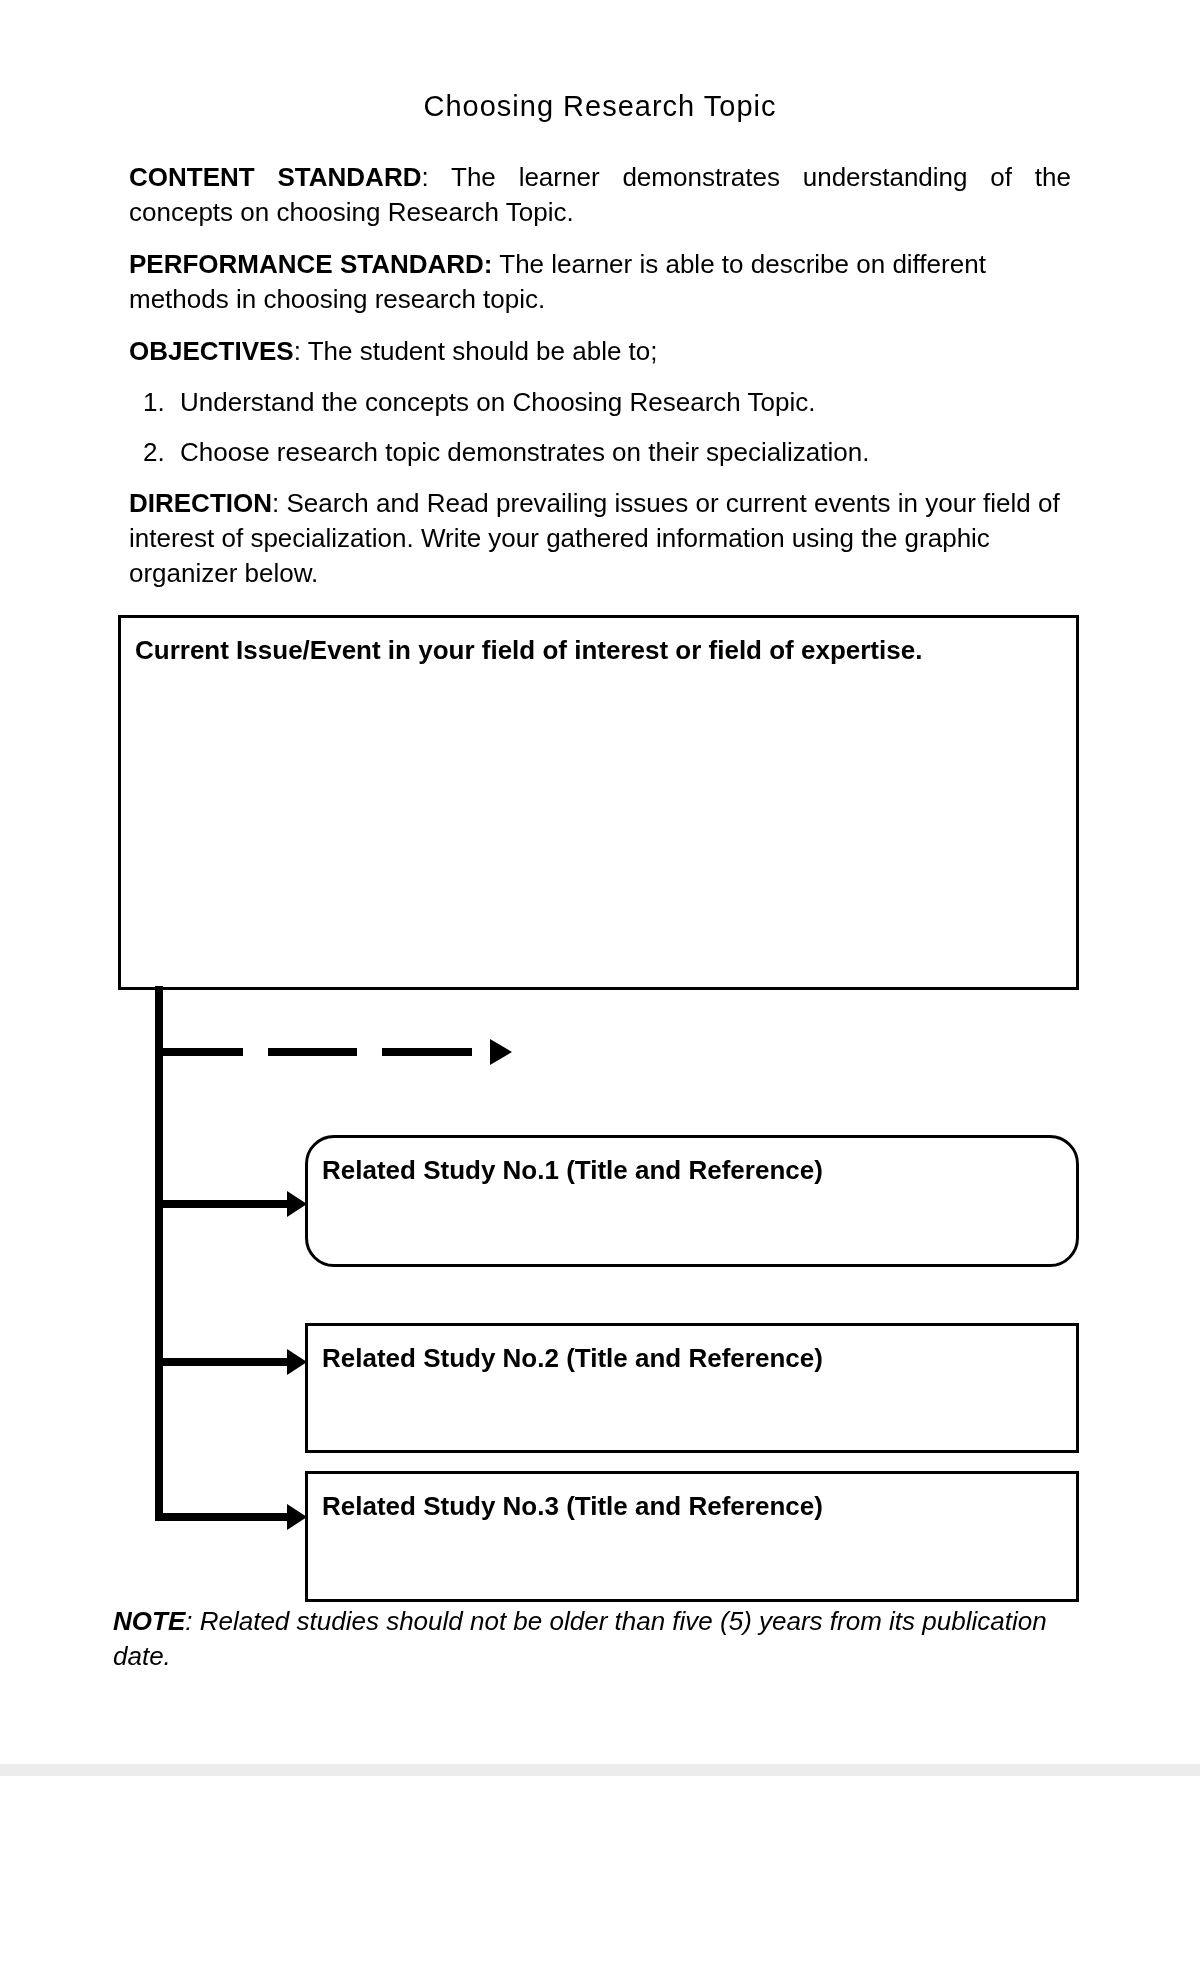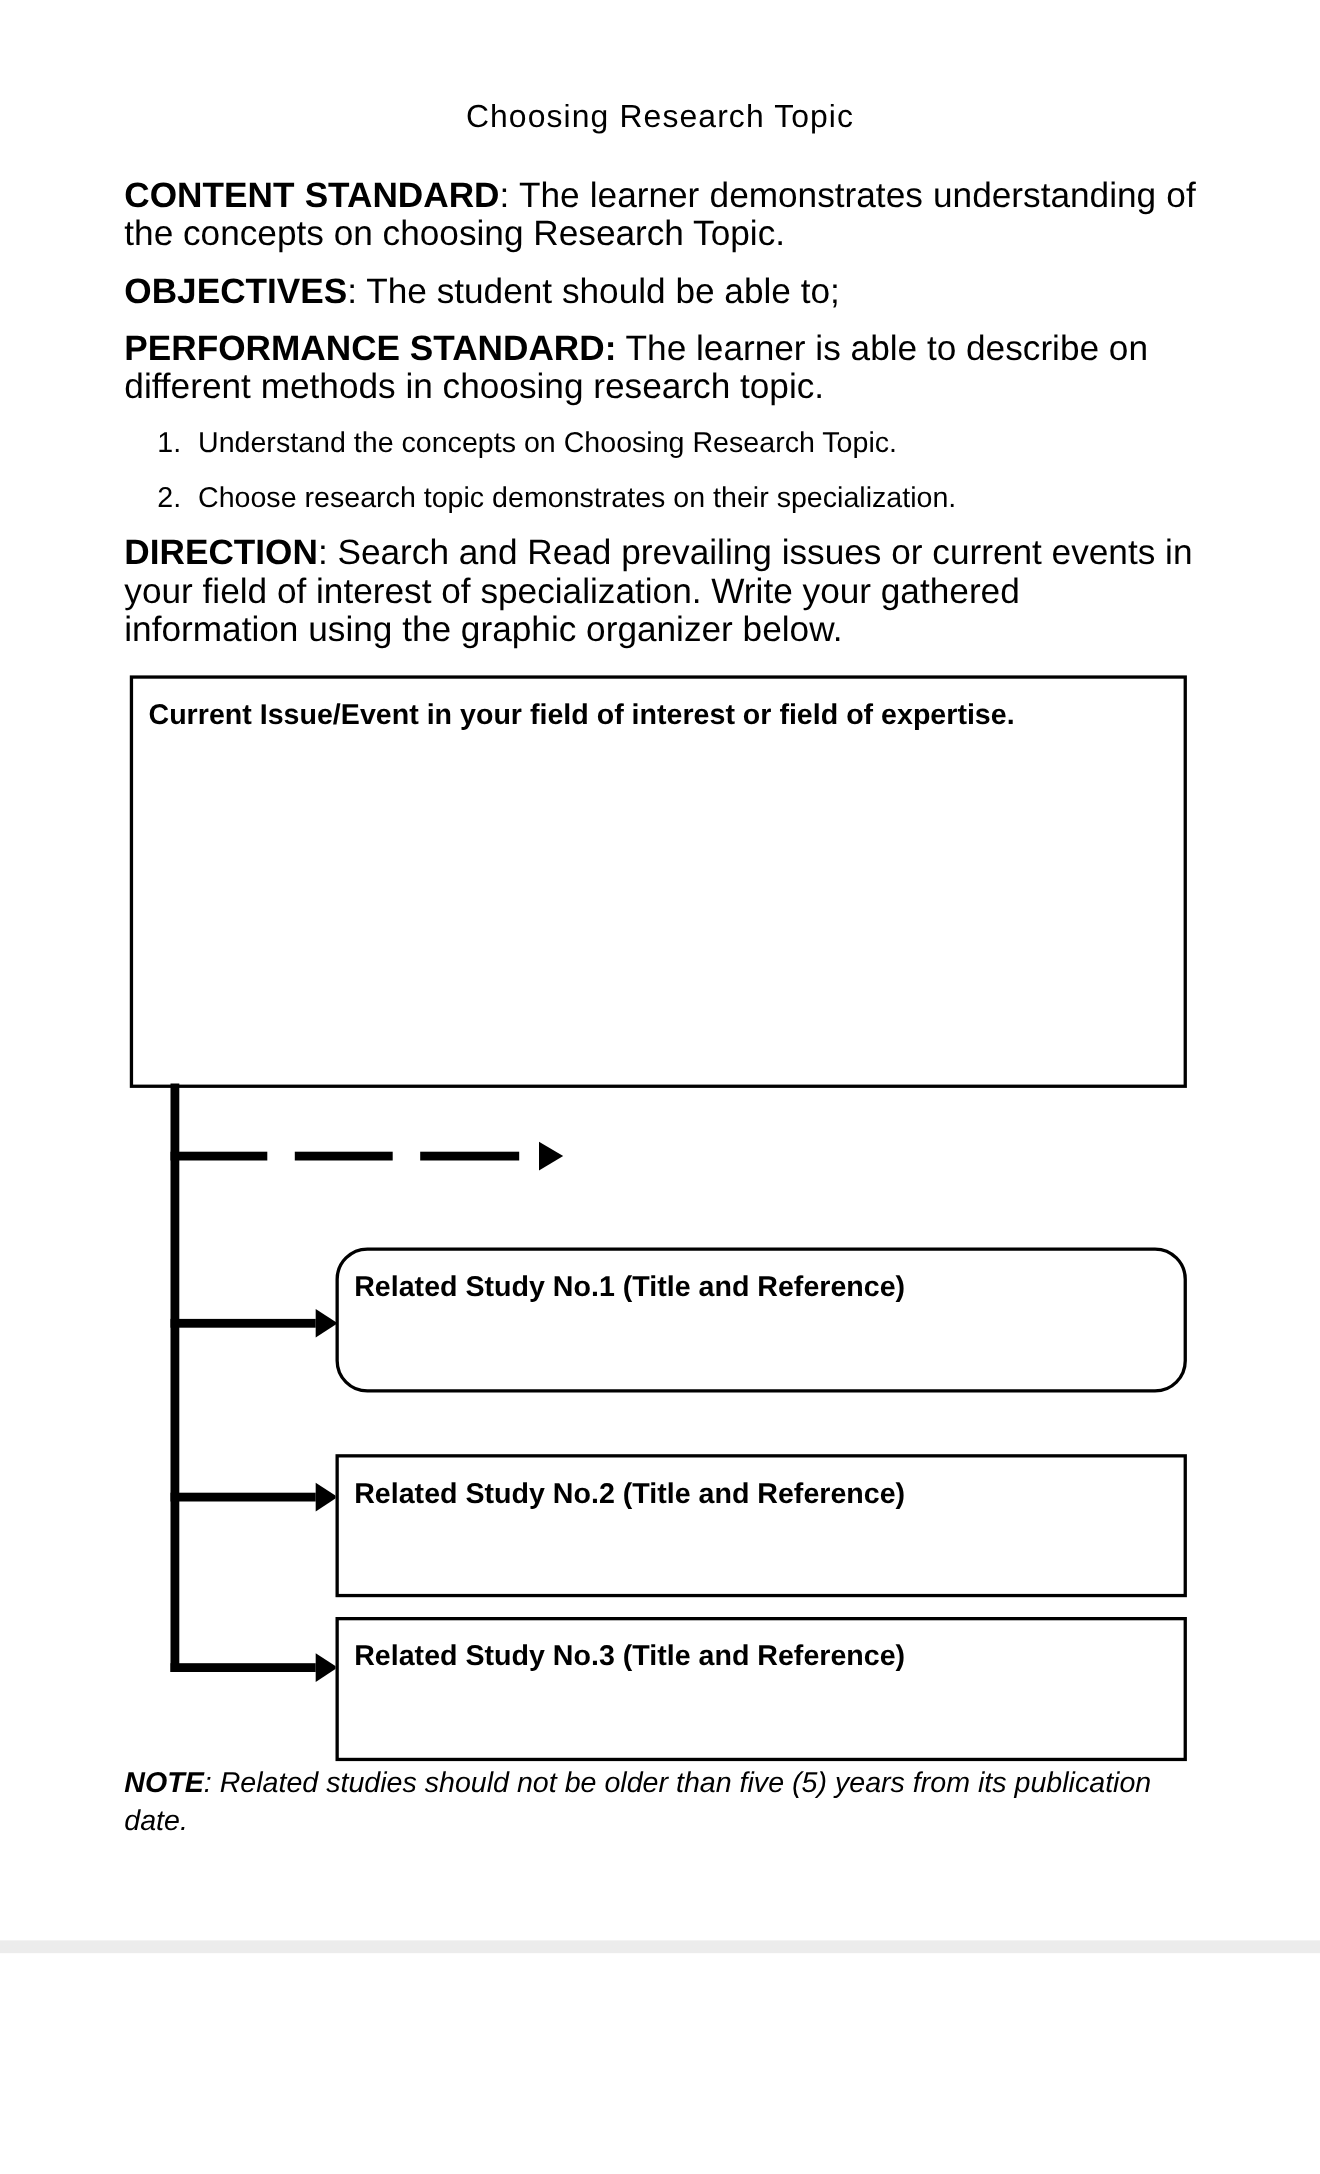--- a/index.html
+++ b/index.html
@@ -12,21 +12,21 @@
     overflow:hidden;
     margin:0 auto;
   }
   .content { padding:88px 113px 0 113px; }
   .doc-title {
     text-align:center;
     font-size:29px;
     letter-spacing:1px;
     line-height:36px;
   }
-  .para { font-size:32px; line-height:35px; margin:0; }
+  .para { font-size:26px; line-height:35px; margin:16px; }
   .mt-lg { margin-top:36px; }
   .mt-md { margin-top:17px; }
   .b { font-weight:bold; }
   .just { text-align:justify; }
   .list { margin-top:16px; }
   .list-item {
     display:flex;
     margin:0 0 15px 30px;
     font-size:26px; line-height:35px;
   }
@@ -75,23 +75,23 @@
 </head>
 <body>
 
 <div class="page">
   <div class="content">
 
     <div class="doc-title">Choosing Research Topic</div>
 
     <p class="para just mt-lg"><span class="b">CONTENT STANDARD</span><span>: The learner demonstrates understanding of the concepts on choosing Research Topic.</span></p>
 
+    <p class="para mt-md"><span class="b">PERFORMANCE STANDARD:</span><span> The learner is able to describe on different methods in choosing research topic.</span></p>
+
     <p class="para mt-md"><span class="b">OBJECTIVES</span><span>: The student should be able to;</span></p>
-
-    <p class="para mt-md"><span class="b">PERFORMANCE STANDARD:</span><span> The learner is able to describe on different methods in choosing research topic.</span></p>
 
     <div class="list">
       <div class="list-item">
         <span class="num">1.</span>
         <span>Understand the concepts on Choosing Research Topic.</span>
       </div>
       <div class="list-item">
         <span class="num">2.</span>
         <span>Choose research topic demonstrates on their specialization.</span>
       </div>

